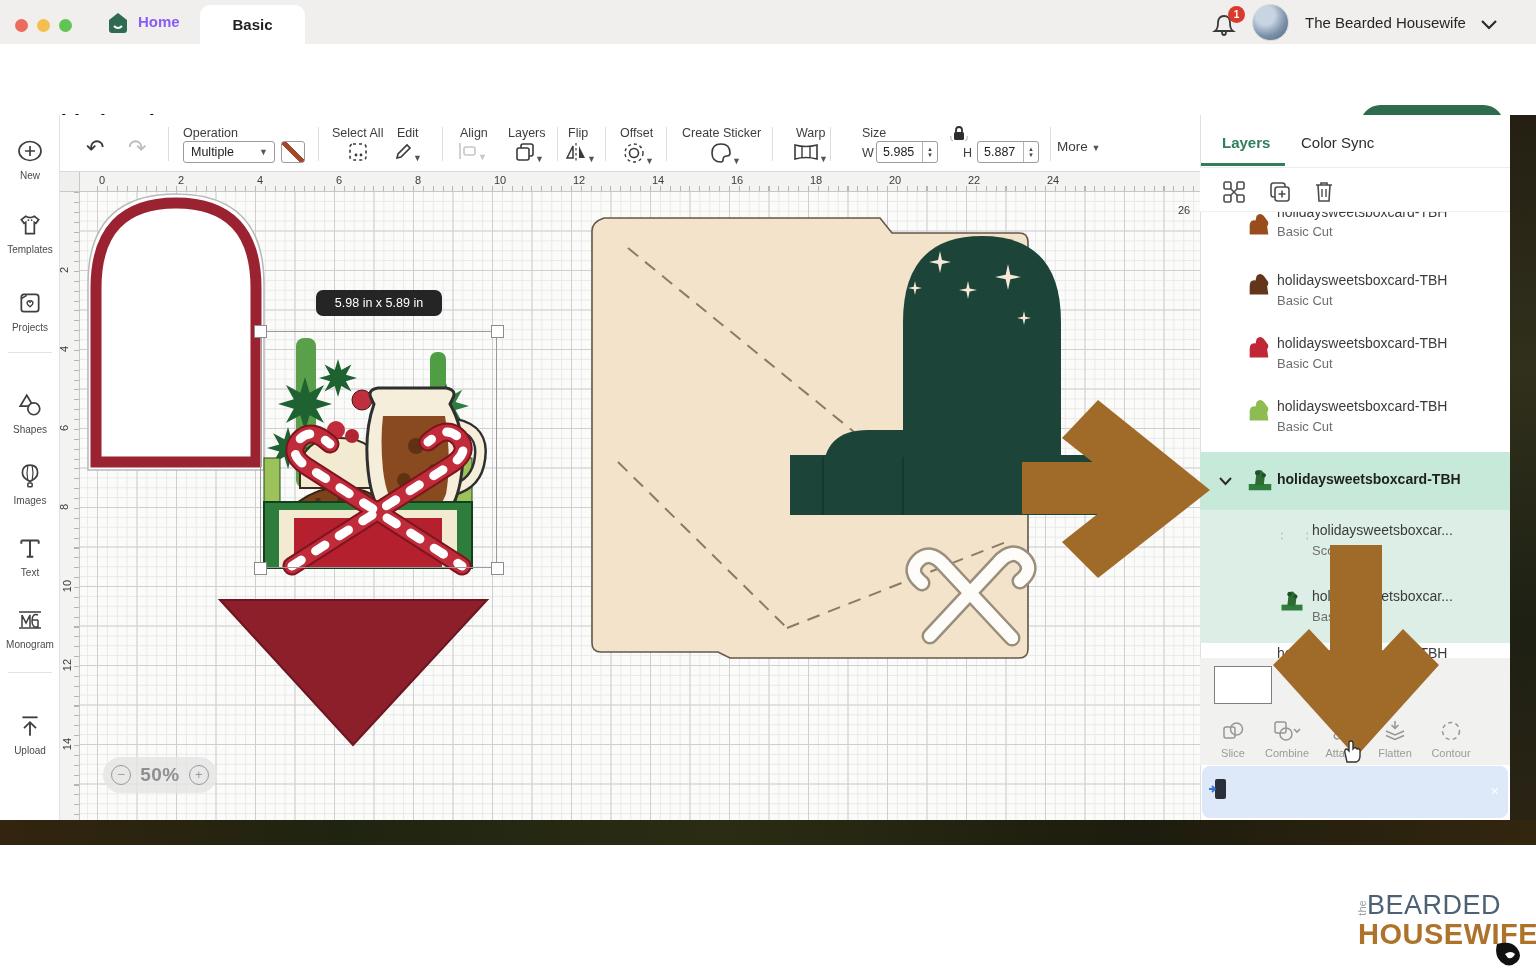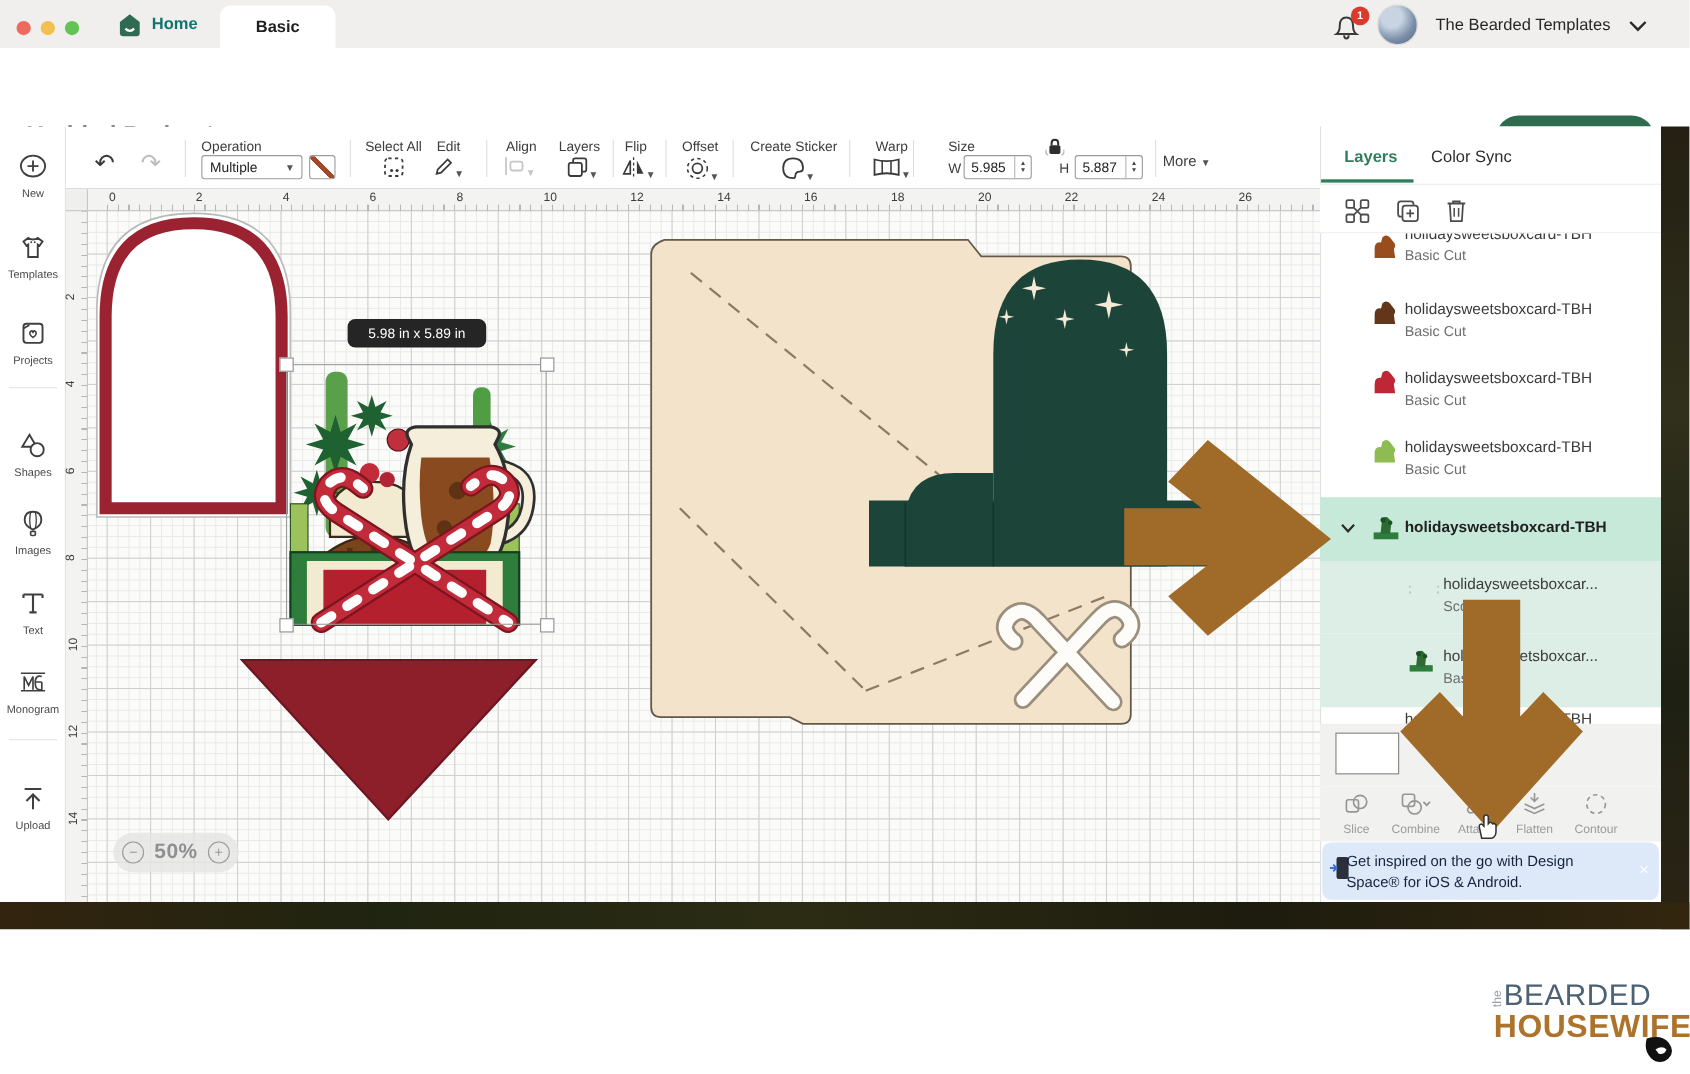--- a/index.html
+++ b/index.html
@@ -5,21 +5,21 @@
   *{box-sizing:border-box;margin:0;padding:0}
   html,body{width:1536px;height:976px;overflow:hidden}
   body{position:relative;font-family:"Liberation Sans",sans-serif;background:#fff;color:#2d2d2d}
   .abs{position:absolute}
 
   
   #tabbar{left:0;top:0;width:1536px;height:44px;background:#f0efed}
   .tl{width:13px;height:13px;border-radius:50%;top:19px}
   #tl-red{left:15px;background:#ed6a5e}#tl-yellow{left:37px;background:#f4bf4f}#tl-green{left:59px;background:#61c454}
   #home-icon{left:106px;top:11px}
-  #home-label{left:138px;top:13px;font-size:15px;font-weight:bold;color:#0f766e}
+  #home-label{left:138px;top:13px;font-size:15px;font-weight:bold;color:#8b5cf6}
   #canvas-tab{left:200px;top:5px;width:105px;height:39px;background:#fff;border-radius:10px 10px 0 0;text-align:center;line-height:39px;font-size:15px;font-weight:bold;color:#1f1f1f}
   #bell{left:1212px;top:13px}
   #bell-badge{left:1228px;top:6px;width:17px;height:17px;border-radius:50%;background:#d93a2b;color:#fff;font-size:10px;text-align:center;line-height:17px;font-weight:bold}
   #avatar{left:1252px;top:4px;width:37px;height:37px;border-radius:50%;background:radial-gradient(circle at 35% 30%,#c8d4e2 0 28%,#7e93ab 60%,#4d5f78);border:1px solid #d9d9d9}
   #account-name{left:1305px;top:14px;font-size:15px;color:#262626}
   #account-caret{left:1480px;top:17px}
 
   
   #header{left:0;top:44px;width:1536px;height:71px;background:#fff}
   #project-title{left:24px;top:66px;font-size:22px;font-weight:bold;color:#111}
@@ -124,21 +124,21 @@
   </span>
   <span class="abs" id="home-label">Home</span>
   <div class="abs" id="canvas-tab">Basic</div>
   <span class="abs" id="bell">
     <svg width="24" height="26" viewBox="0 0 24 26">
         <path d="M12,3 Q6,3 6,10 Q6,16 3,18 H21 Q18,16 18,10 Q18,3 12,3 Z M10,19 Q10,22 12,22 Q14,22 14,19" fill="none" stroke="#3a3a3a" stroke-width="1.8"></path>
       </svg>
   </span>
   <div class="abs" id="bell-badge">1</div>
   <div class="abs" id="avatar"></div>
-  <span class="abs" id="account-name">The Bearded Templates</span>
+  <span class="abs" id="account-name">The Bearded Housewife</span>
   <span class="abs" id="account-caret">
     <svg width="18" height="12" viewBox="0 0 18 12">
         <path d="M2,2 L9,9 L16,2" stroke="#2a2a2a" stroke-width="2.2" fill="none"></path>
       </svg>
   </span>
 </div>
 
 <div class="abs" id="header">
   <div class="abs" id="project-title">Untitled Project*</div>
   <span class="abs hitem" id="save-label">Save</span>
@@ -307,21 +307,21 @@
     <span class="rh" style="left: 276px;">6</span>
     <span class="rh" style="left: 355px;">8</span>
     <span class="rh" style="left: 434px;">10</span>
     <span class="rh" style="left: 513px;">12</span>
     <span class="rh" style="left: 592px;">14</span>
     <span class="rh" style="left: 671px;">16</span>
     <span class="rh" style="left: 750px; text-align: right;">18</span>
     <span class="rh" style="left: 829px;">20</span>
     <span class="rh" style="left: 908px;">22</span>
     <span class="rh" style="left: 987px;">24</span>
-    <span class="rh" style="left: 1066px;">26</span>
+    <span class="rh" style="left: 1118px; margin-top: 30px;">26</span>
   </div>
 <div class="abs" id="ruler-v">
     <span class="rv" style="top: 72px;">2</span>
     <span class="rv" style="top: 151px;">4</span>
     <span class="rv" style="top: 230px;">6</span>
     <span class="rv" style="top: 309px;">8</span>
     <span class="rv" style="top: 388px;">10</span>
     <span class="rv" style="top: 467px;">12</span>
     <span class="rv" style="top: 546px;">14</span>
   </div>
@@ -544,21 +544,20 @@
         <circle cx="11" cy="11" r="8.5" fill="none" stroke="#969696" stroke-width="1.5" stroke-dasharray="4 3.4"></circle>
       </svg>
     <div class="lab">Contour</div>
   </div>
 </div>
 <div class="abs" id="banner">
   <span id="banner-phone"><svg width="20" height="26" viewBox="0 0 20 26">
         <rect x="7" y="3" width="11" height="20" rx="2" fill="#2a2f3a"></rect>
         <path d="M1,13 H6 M4,10 L7,13 L4,16" stroke="#3b72d8" stroke-width="1.8" fill="none"></path>
       </svg></span>
-  <div id="banner-text"><span>Get inspired on the go with Design</span><br><span>Space® for iOS &amp; Android.</span></div>
   <span id="banner-close">×</span>
 </div>
 
 <svg class="abs overlay" style="left:1010px;top:395px" width="210" height="190">
   <rect x="12" y="67" width="136" height="52" fill="#a06b28"></rect>
   <polygon points="88,5 200,95 88,183 52,147 118,95 52,43" fill="#a06b28"></polygon>
 </svg>
 <svg class="abs overlay" style="left:1270px;top:545px" width="180" height="235">
   <rect x="60" y="0" width="52" height="150" fill="#a06b28"></rect>
   <polygon points="3,120 86,212 169,120 133,84 86,134 39,84" fill="#a06b28"></polygon>

